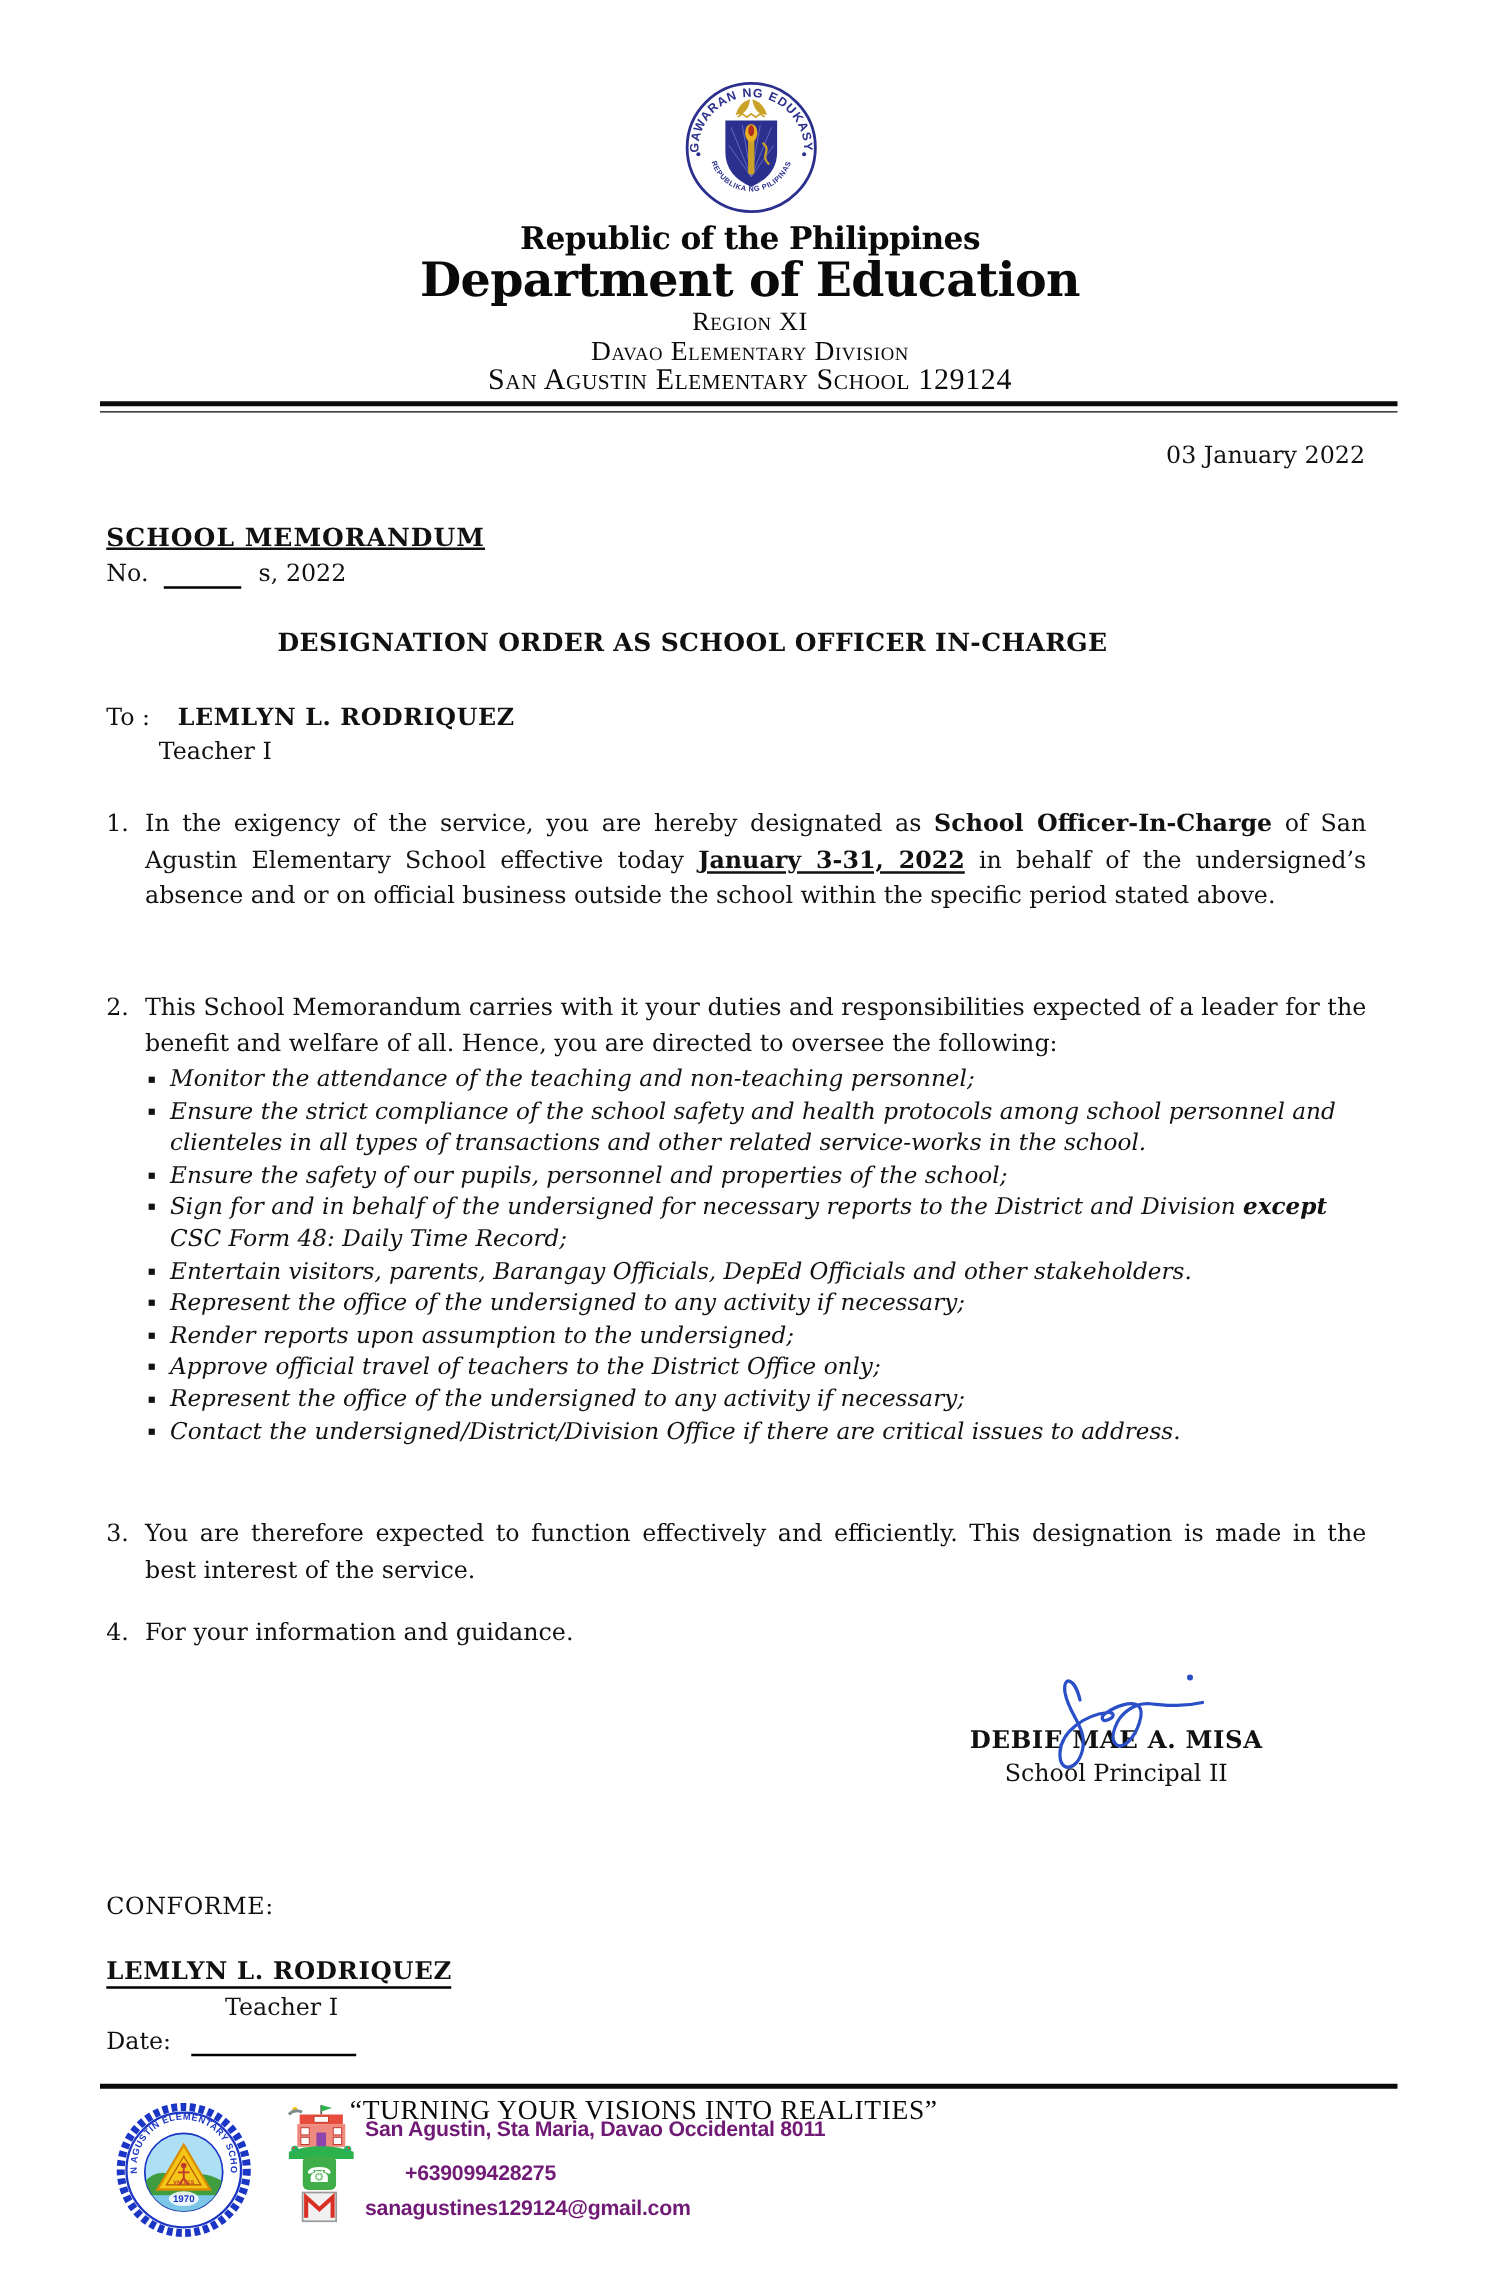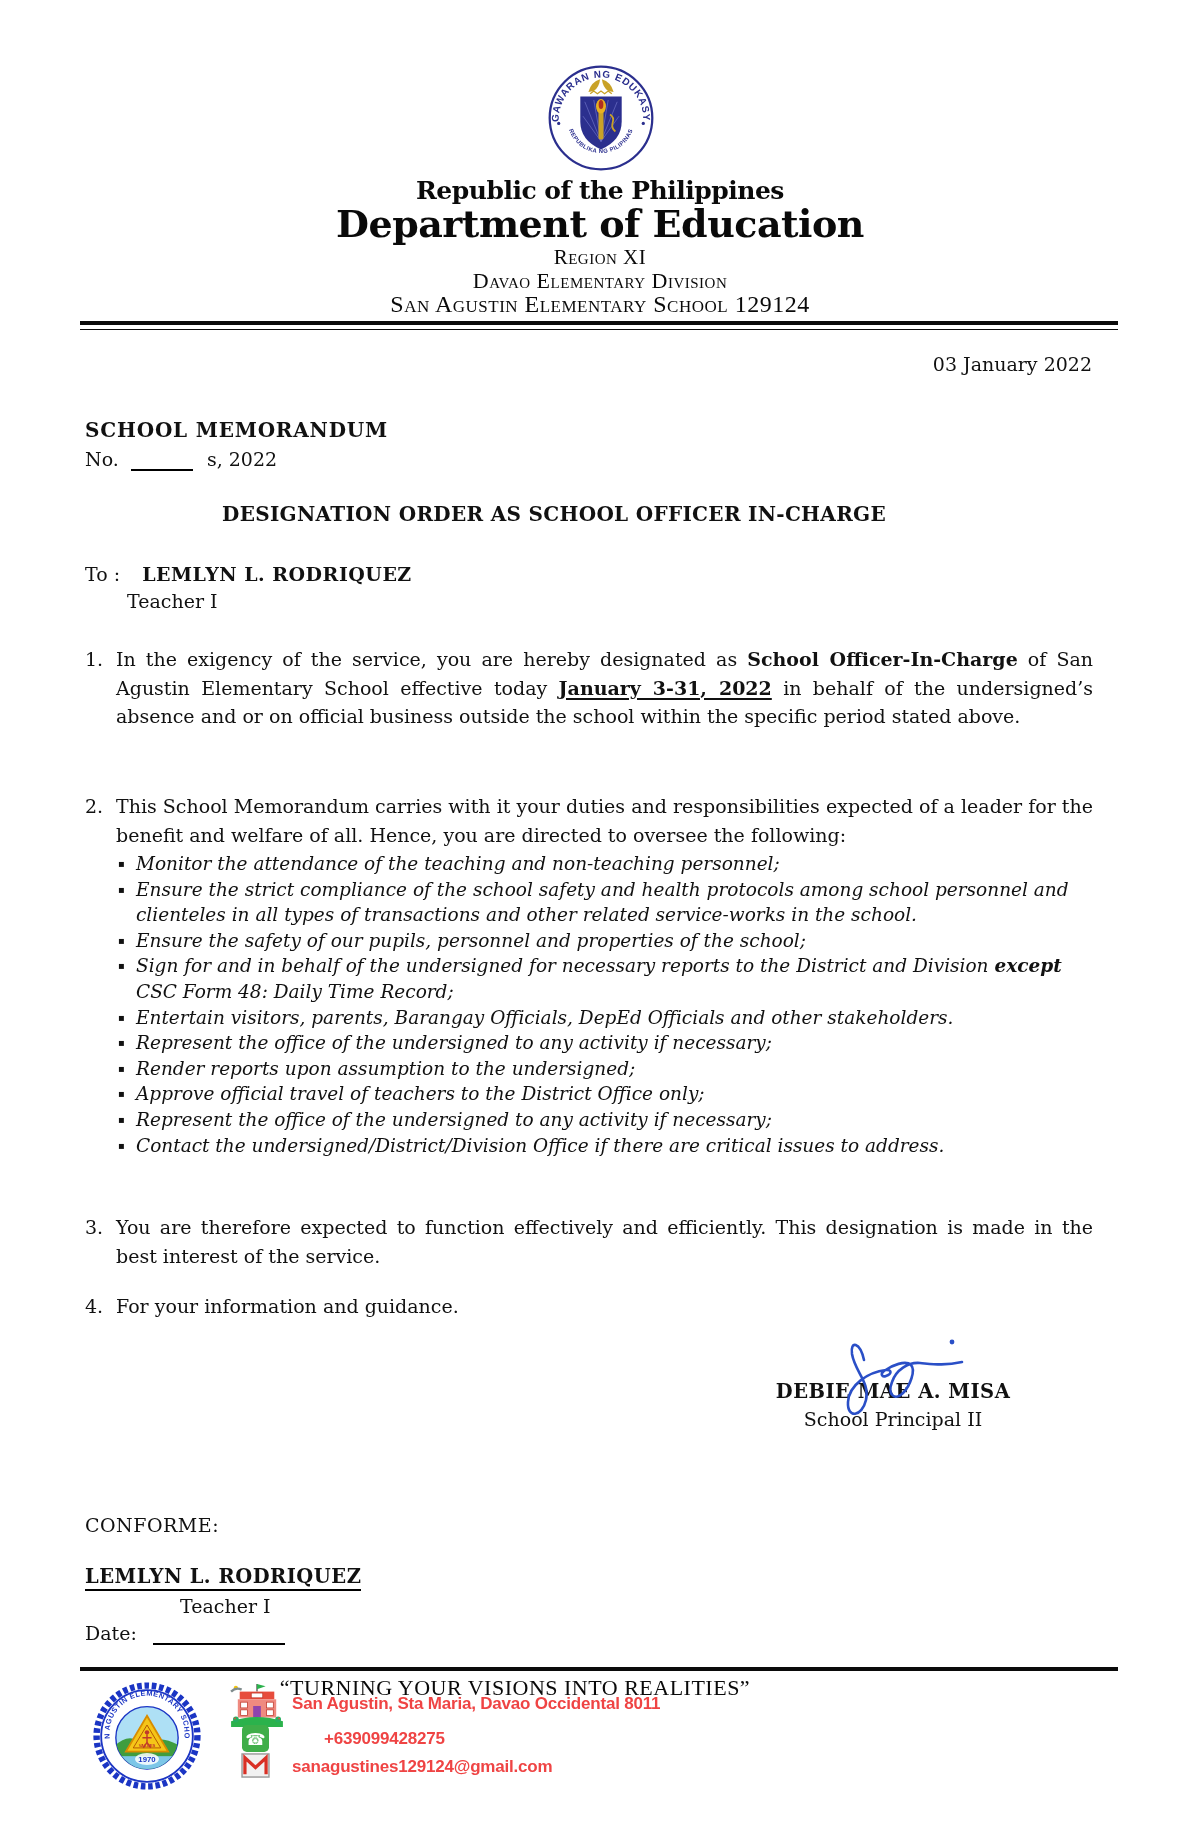--- a/index.html
+++ b/index.html
@@ -29,21 +29,21 @@
   .duties li { position:relative; padding-left:18px; font-style:italic; font-size:18.5px; line-height:25.6px; }
   .duties li::before { content:"▪"; position:absolute; left:0; top:0; font-style:normal; font-size:10px; line-height:25.6px; }
   .duties b { font-weight:700; }
   
   .sig-name { font-weight:700; letter-spacing:0.5px; }
   .underlined-name { font-weight:700; letter-spacing:0.5px; border-bottom:2.5px solid #000; padding-bottom:1px; }
   
   .rule-bottom { left:80px; top:1667px; width:1038px; height:0; border-top:4px solid #0a0a0a; }
   .motto { left:85px; top:1675px; width:860px; text-align:center;
            font-family:"Liberation Serif", serif; font-size:22px; letter-spacing:0.5px; color:#0a0a0a; }
-  .f-contact { font-family:"Liberation Sans", sans-serif; font-weight:700; font-size:17px; letter-spacing:-0.2px; color:#ef4444; }
+  .f-contact { font-family:"Liberation Sans", sans-serif; font-weight:700; font-size:17px; letter-spacing:-0.2px; color:#701a75; }
 </style>
 </head>
 <body>
 
 <div class="page">
 
   <svg class="abs" style="left:547px; top:64px;" width="108" height="108" viewBox="0 0 120 120">
     <circle cx="60" cy="60" r="57" fill="#ffffff" stroke="#2b2f8e" stroke-width="2.5"></circle>
     <defs>
       <path id="arcTop" d="M 13,62 A 47,47 0 0 1 107,62"></path>
@@ -81,21 +81,21 @@
 
   <div class="abs hdr-line blackletter" style="top:176px; font-size:25px;">Republic of the Philippines</div>
   <div class="abs hdr-line smallcaps" style="top:245px; font-size:21px;">Region XI</div>
   <div class="abs hdr-line blackletter" style="top:201px; font-size:38px;">Department of Education</div>
   <div class="abs hdr-line smallcaps" style="top:268px; font-size:22px;">Davao Elementary Division</div>
   <div class="abs hdr-line smallcaps" style="top:291px; font-size:24px;">San Agustin Elementary School 129124</div>
   <div class="abs rule-top"></div>
 
   <div class="abs t19" style="left:85px; top:352px; width:1007px; text-align:right;">03 January 2022</div>
 
-  <div class="abs bold" style="left:85px; top:418px; font-size:20px; letter-spacing:0.8px;">SCHOOL MEMORANDUM</div>
+  <div class="abs bold" style="left:85px; top:418px; font-size:20px; letter-spacing:0.8px;text-decoration:underline;">SCHOOL MEMORANDUM</div>
   <div class="abs t19" style="left:85px; top:447px;">
     <span>No.</span>
     <span class="blank" style="width:62px; margin:0 8px 0 6px;"></span>
     <span>s, 2022</span>
   </div>
 
   <div class="abs bold center" style="left:0; top:502px; width:1108px; font-size:20px; letter-spacing:0.3px;">DESIGNATION ORDER AS SCHOOL OFFICER IN-CHARGE</div>
 
   <div class="abs t19" style="left:85px; top:562px;">
     <span>To :</span>

